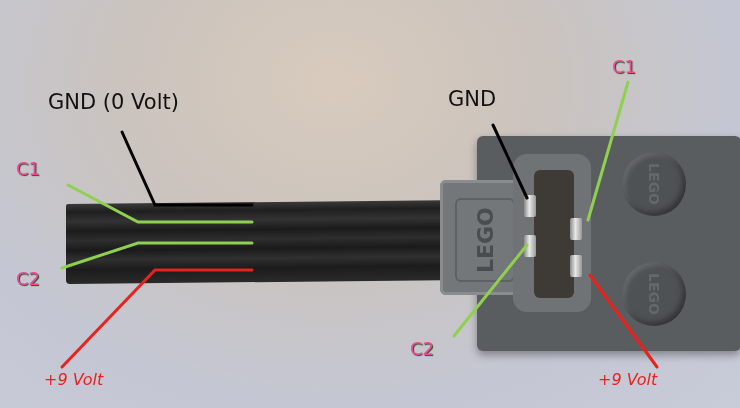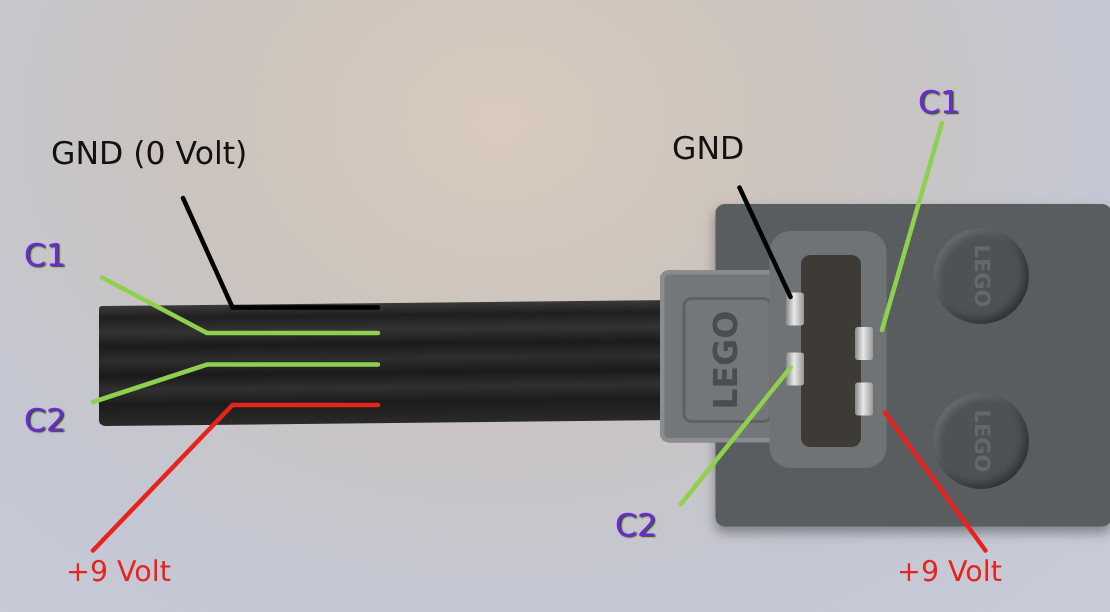--- a/index.html
+++ b/index.html
@@ -20,22 +20,22 @@
   .slot-outer{position:absolute;left:513px;top:154px;width:78px;height:158px;background:#707376;border-radius:14px;}
   .slot-inner{position:absolute;left:534px;top:170px;width:40px;height:128px;background:#3e3a36;border-radius:6px;}
   .stud{position:absolute;width:64px;height:64px;border-radius:50%;background:#4f5255;
     box-shadow:inset -3px -3px 6px rgba(0,0,0,.4), inset 3px 3px 5px rgba(255,255,255,.15);
     color:#65686b;font-size:14px;font-weight:bold;display:flex;align-items:center;justify-content:center;}
   .stud span{transform:rotate(90deg);}
   .pin{position:absolute;width:12px;height:22px;background:linear-gradient(90deg,#888 0%,#e8e8e8 45%,#999 100%);border-radius:2px;}
   svg.lines{position:absolute;inset:0;}
   .label{position:absolute;white-space:nowrap;line-height:1;}
   .lbl-black{color:#111;font-size:21px;}
-  .lbl-green{color:#6d28d9;font-size:21px;text-shadow:1px 1px 1px #2a4a10;}
-  .lbl-red{color:#e8231d;font-size:19px;}
+  .lbl-green{color:#ec4899;font-size:18px;text-shadow:1px 1px 1px #2a4a10;}
+  .lbl-red{color:#e8231d;font-size:16px;font-style:italic;}
 </style>
 </head>
 <body>
 
 <div class="bg"></div>
 
 <div class="cable"></div>
 
 <div class="plate"></div>
 <div class="plug"></div>
@@ -63,21 +63,21 @@
     <polyline points="62,268 138,243 252,243" stroke="#8fd14f"></polyline>
     <polyline points="62,367 155,270 252,270" stroke="#e8231d"></polyline>
 
     <line x1="493" y1="125" x2="527" y2="198" stroke="#000"></line>
     <line x1="628" y1="82" x2="588" y2="220" stroke="#8fd14f"></line>
     <line x1="454" y1="336" x2="527" y2="245" stroke="#8fd14f"></line>
     <line x1="657" y1="367" x2="590" y2="275" stroke="#e8231d"></line>
   </g>
 </svg>
 
-<div class="label lbl-black" style="left:34px;top:92px;">GND (0 Volt)</div>
+<div class="label lbl-black" style="left:48px;top:92px;">GND (0 Volt)</div>
 <div class="label lbl-green" style="left:16px;top:160px;">C1</div>
 <div class="label lbl-green" style="left:16px;top:270px;">C2</div>
 <div class="label lbl-red" style="left:44px;top:372px;">+9 Volt</div>
 
 <div class="label lbl-black" style="left:448px;top:89px;">GND</div>
 <div class="label lbl-green" style="left:612px;top:58px;">C1</div>
 <div class="label lbl-green" style="left:410px;top:340px;">C2</div>
 <div class="label lbl-red" style="left:598px;top:372px;">+9 Volt</div>
 
 </body></html>

